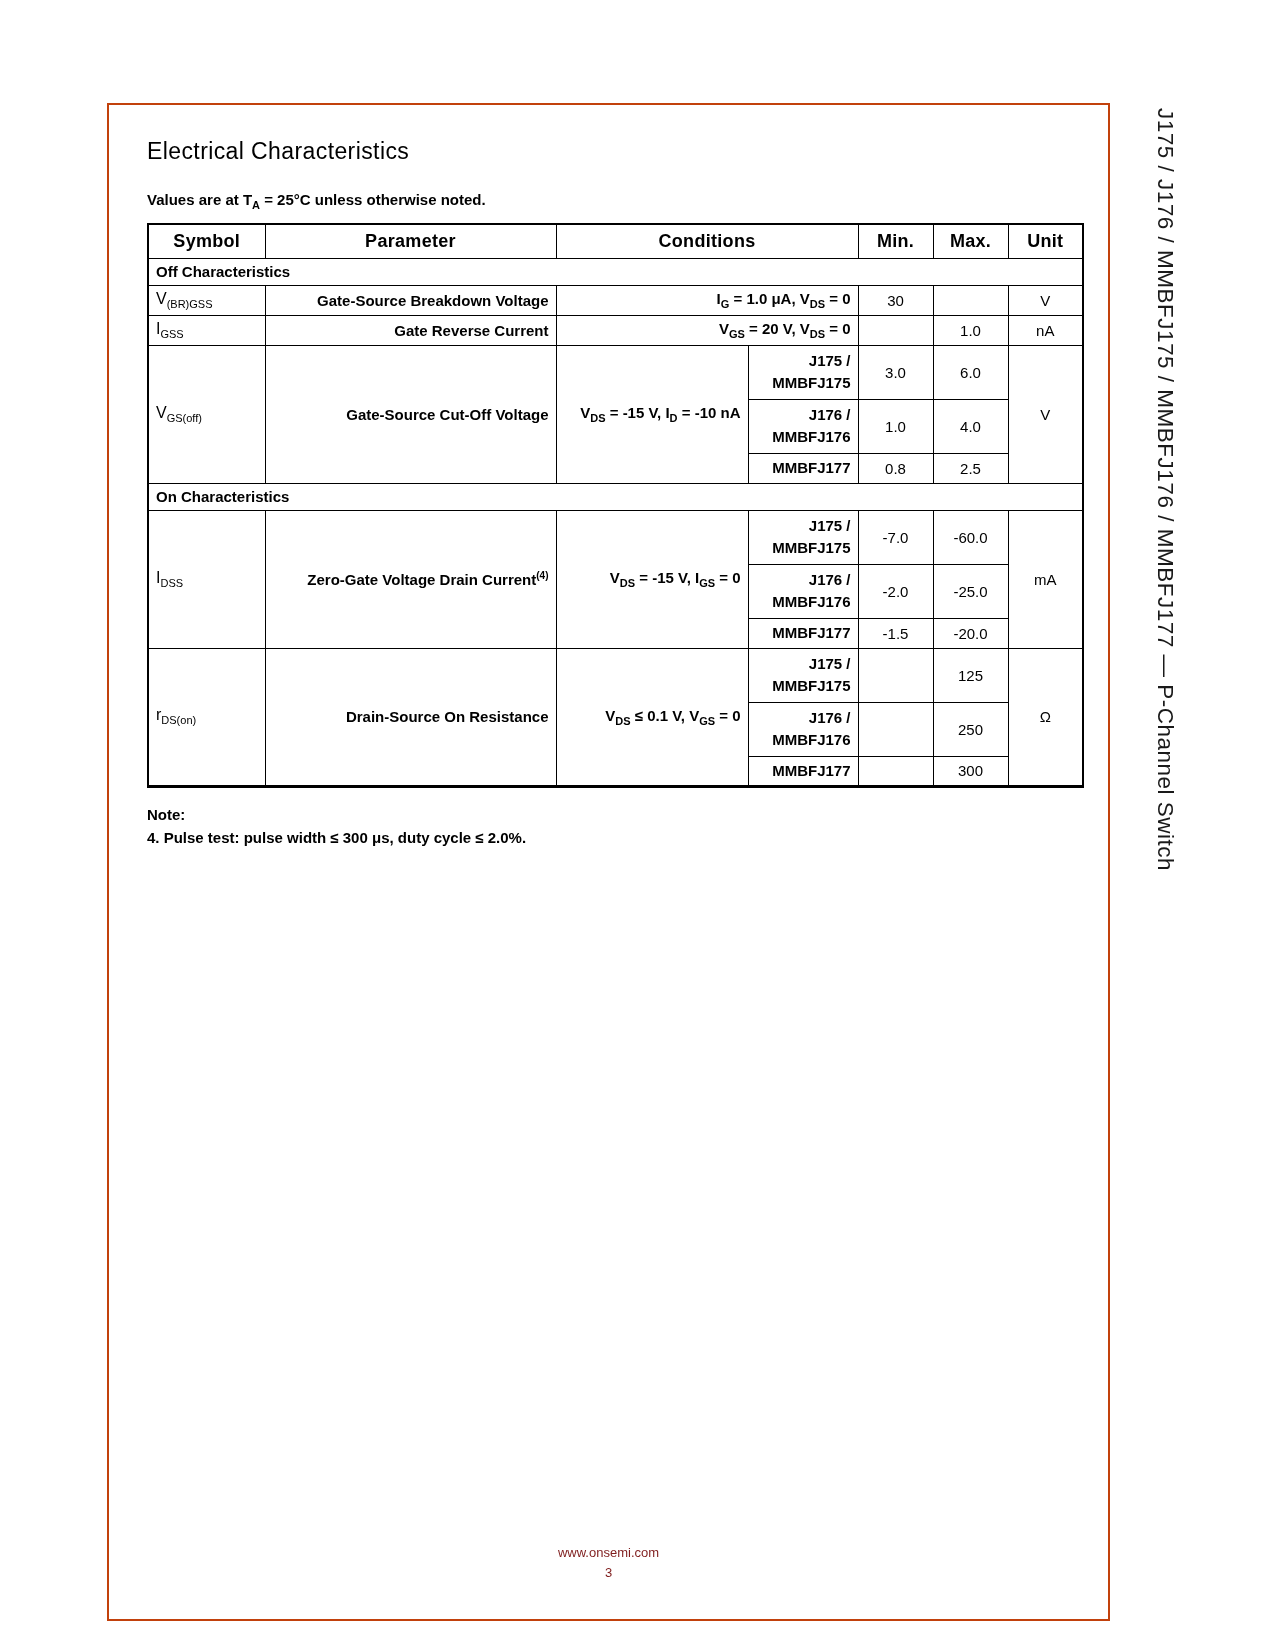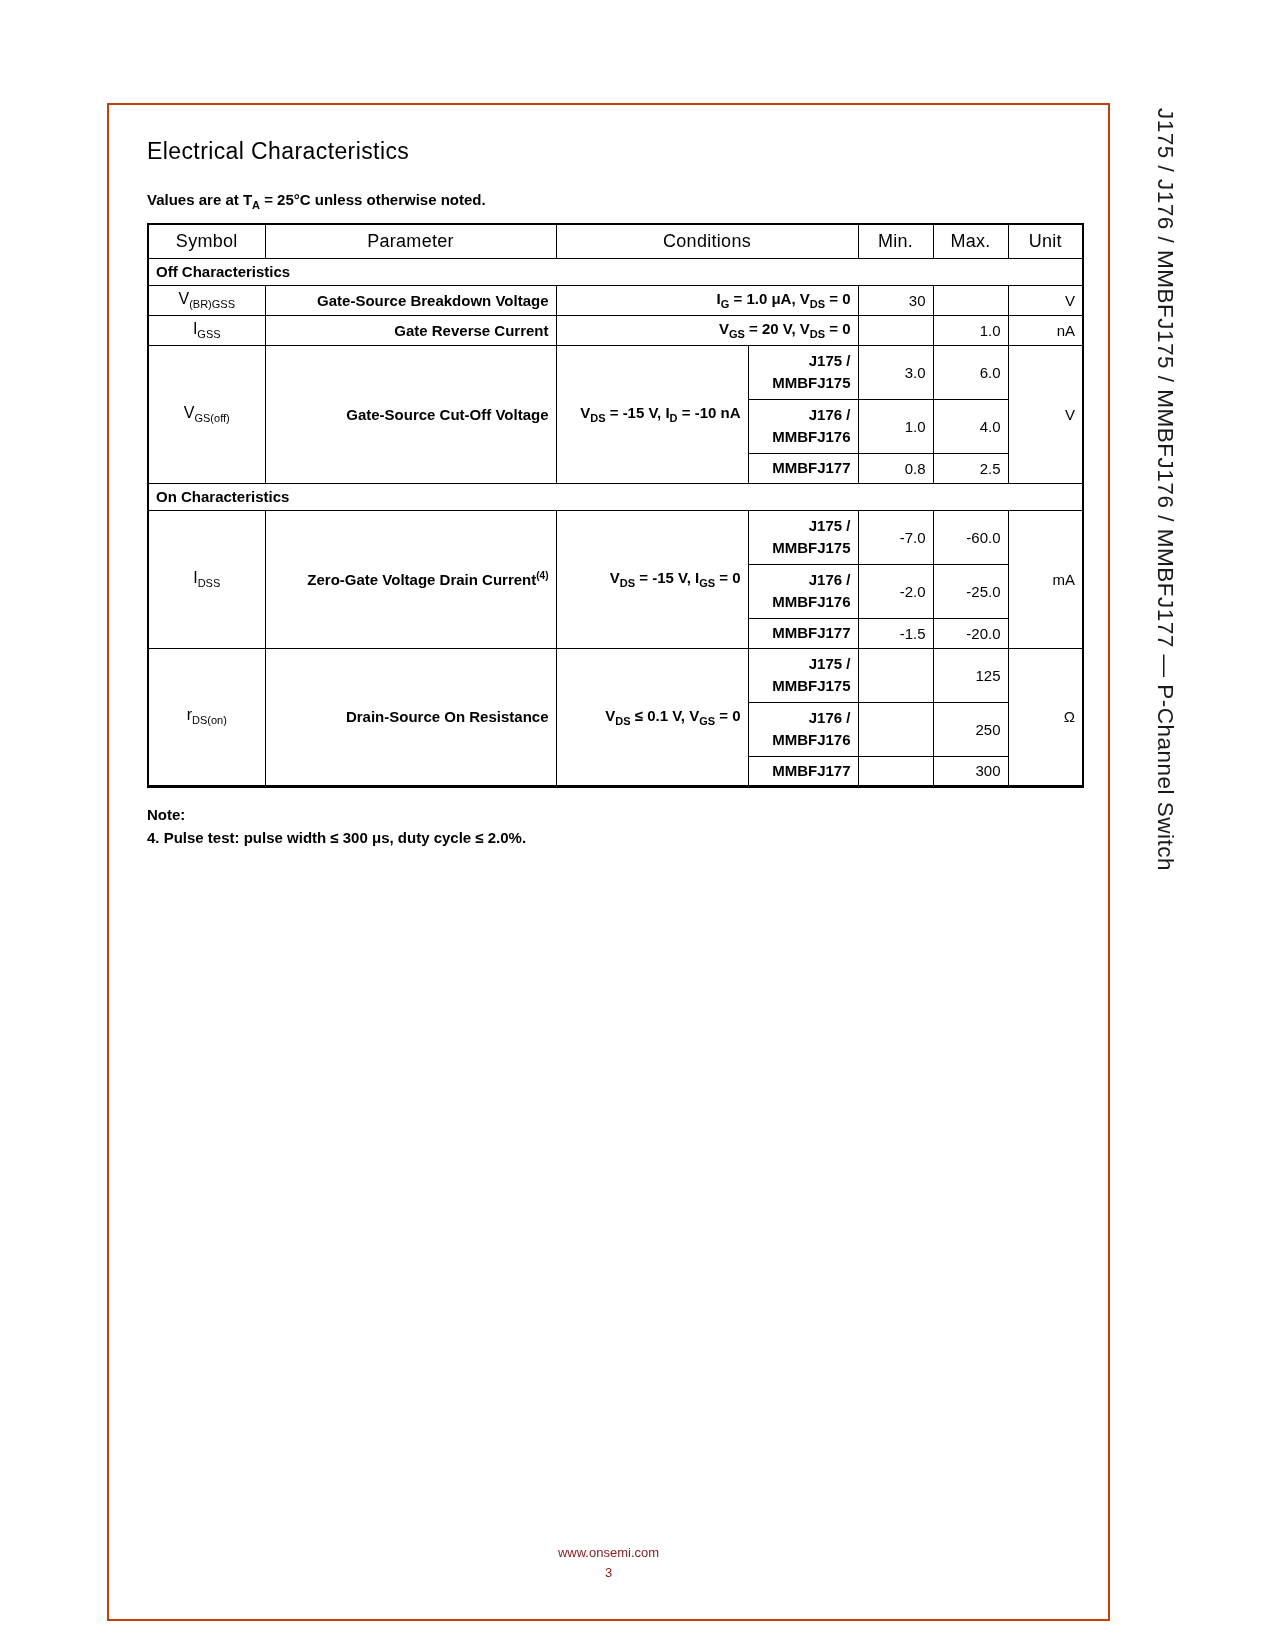--- a/index.html
+++ b/index.html
@@ -39,44 +39,44 @@
     border: 2px solid #000;
     border-bottom: 3px solid #000;
   }
   table.echar th, table.echar td {
     border: 1.5px solid #000;
     padding: 2px 7px;
     overflow: hidden;
   }
   tr.hdr { height: 34px; }
   tr.hdr th {
-    font-weight: 400;
+    font-weight: 700;
     font-size: 18px;
     text-align: center;
     letter-spacing: 0.3px;
   }
   tr.section { height: 27px; }
   tr.section td {
     font-weight: 700;
     font-size: 15px;
     text-align: left;
   }
   tr.row { height: 30px; }
   tr.tall { height: 54px; }
   tr.short { height: 30px; }
 
-  td.sym { text-align: center; font-size: 16px; font-weight: 400; }
+  td.sym { font-size: 16px; font-weight: 400; }
   td.sym sub { font-size: 11px; }
   td.param, td.cond, td.device {
     text-align: right; font-size: 15px; font-weight: 700;
   }
   td.cond sub, td.param sub { font-size: 11px; font-weight: 700; }
   td.param sup { font-size: 10px; }
   td.device { white-space: pre-line; line-height: 1.45; }
-  td.num, td.unit { text-align: right; font-size: 15px; font-weight: 400; }
+  td.num, td.unit { text-align: center; font-size: 15px; font-weight: 400; }
 
   .note-block { margin-top: 18px; font-size: 15px; font-weight: 700; }
   .note-label { margin-bottom: 6px; }
   .note-text { font-weight: 700; }
 
   .side-label {
     position: absolute;
     left: 1152px; top: 108px;
     writing-mode: vertical-rl;
     text-orientation: mixed;

